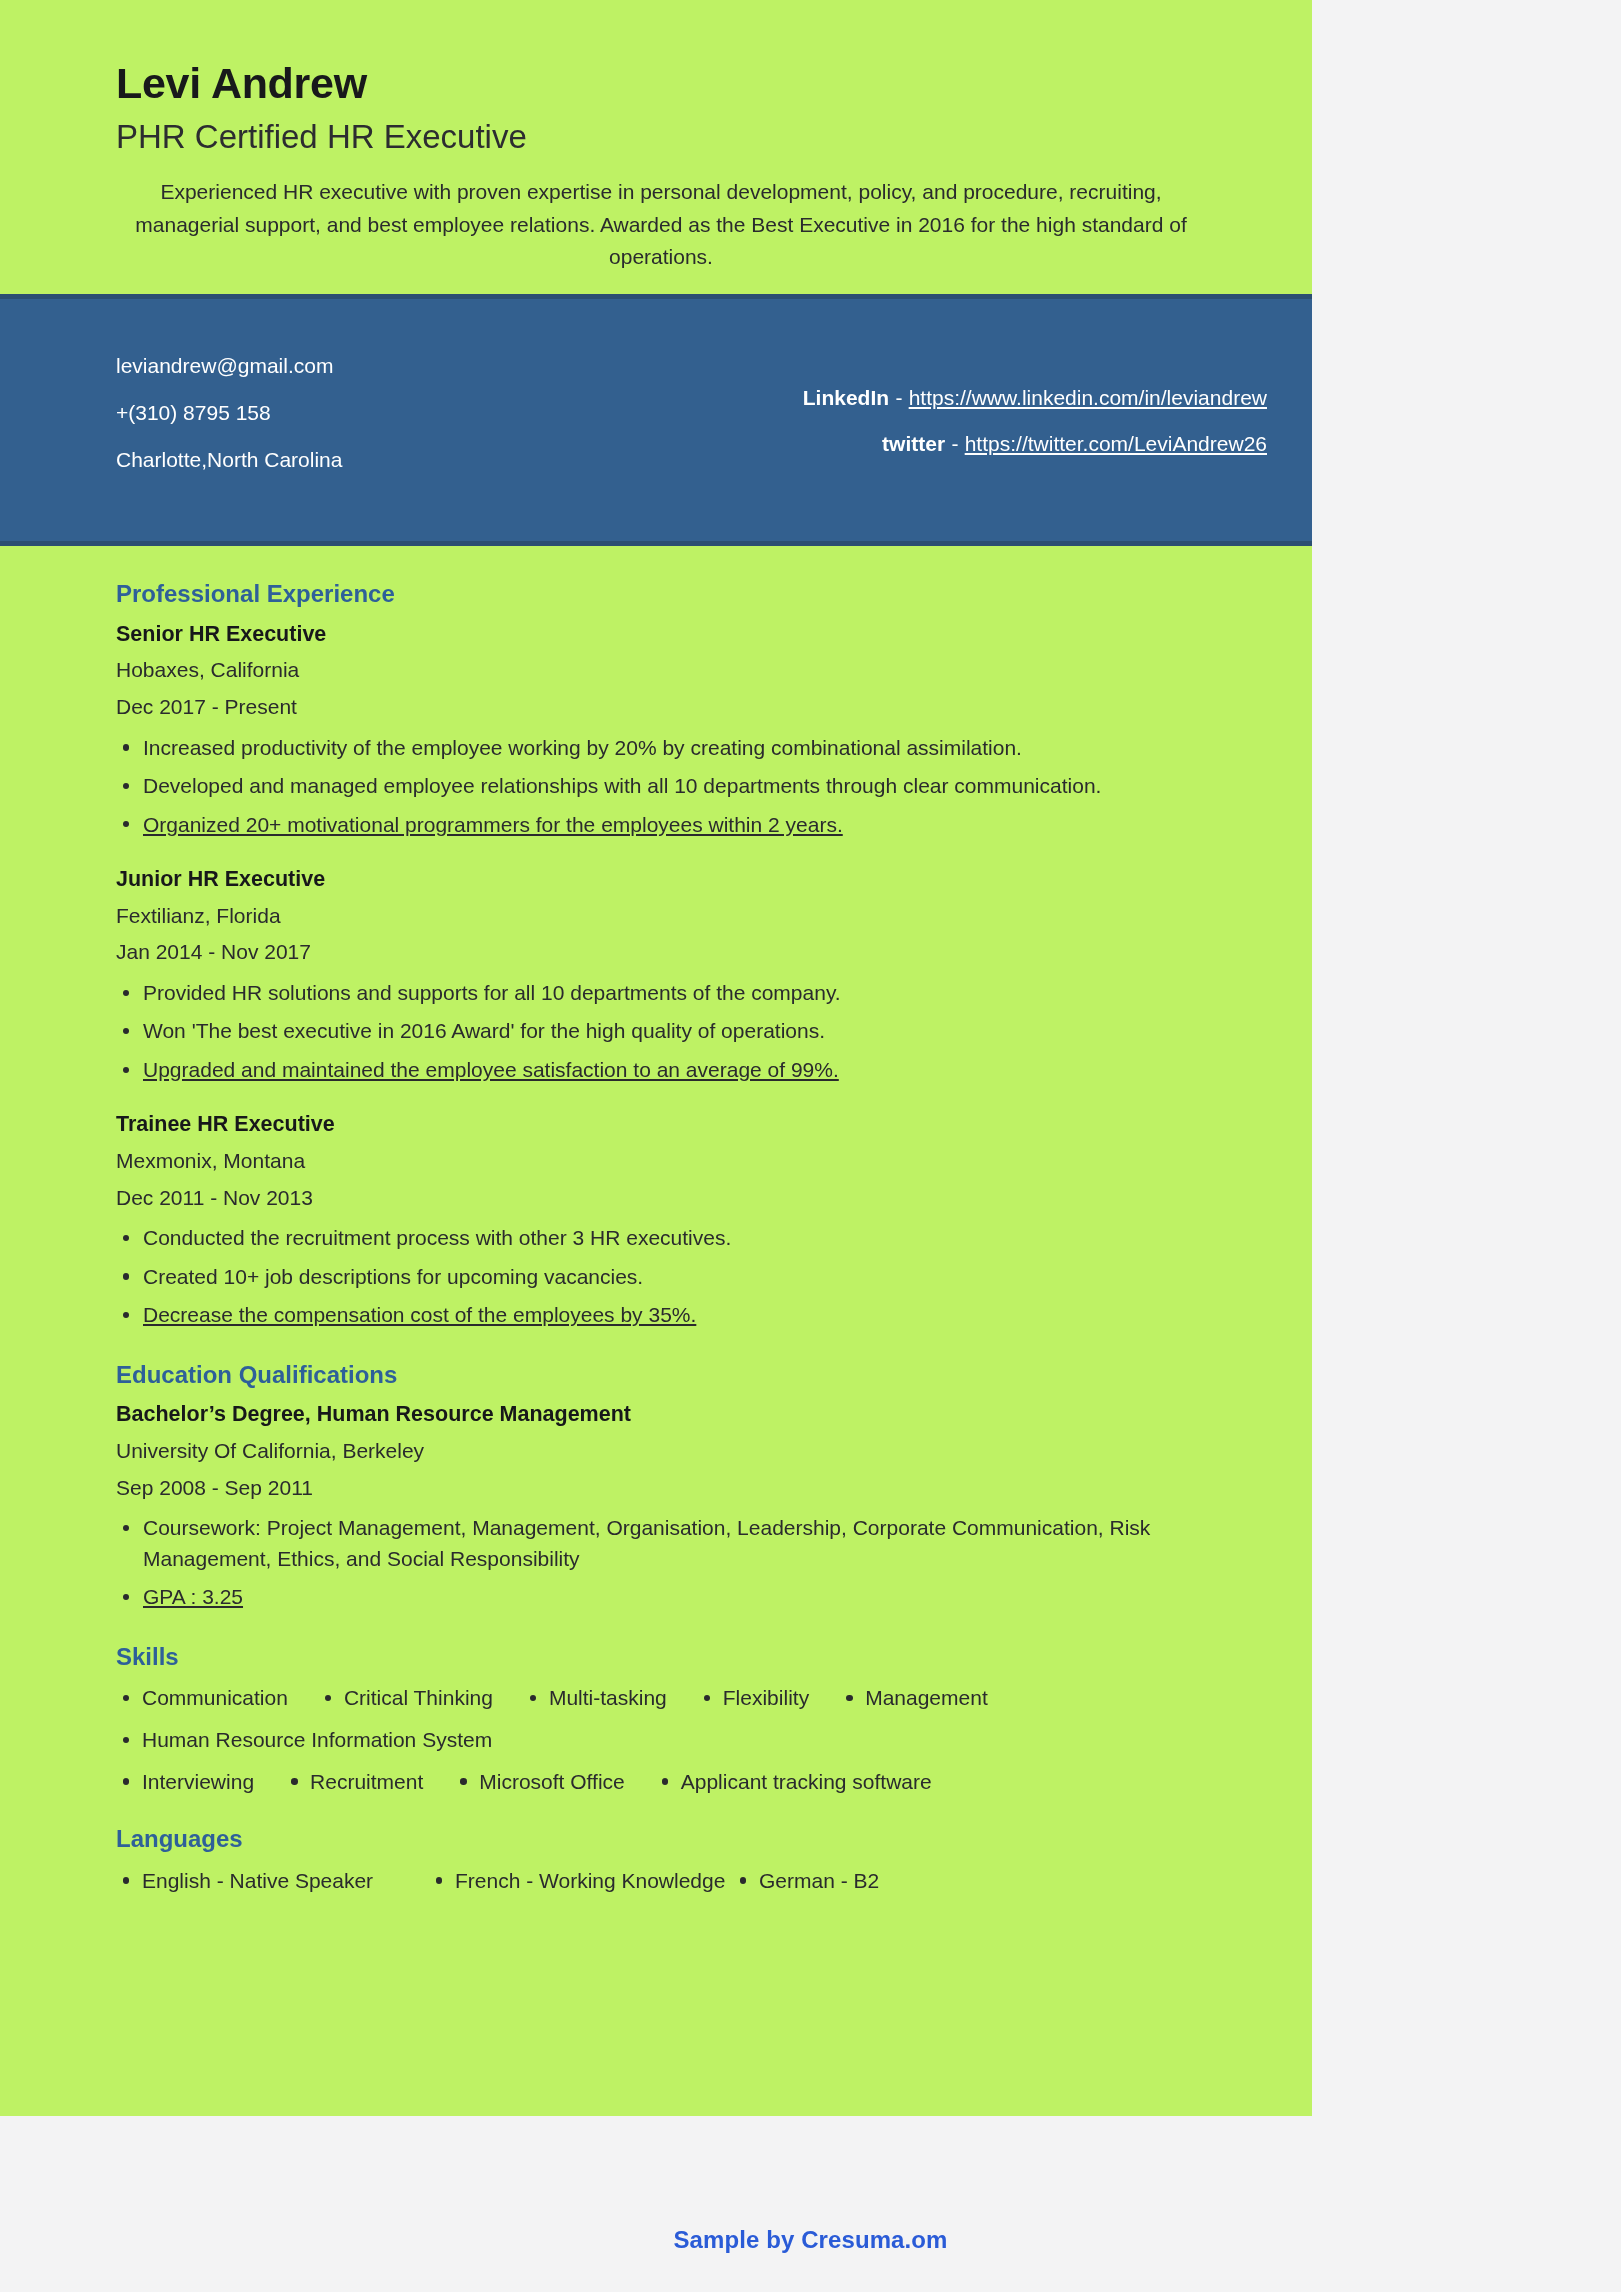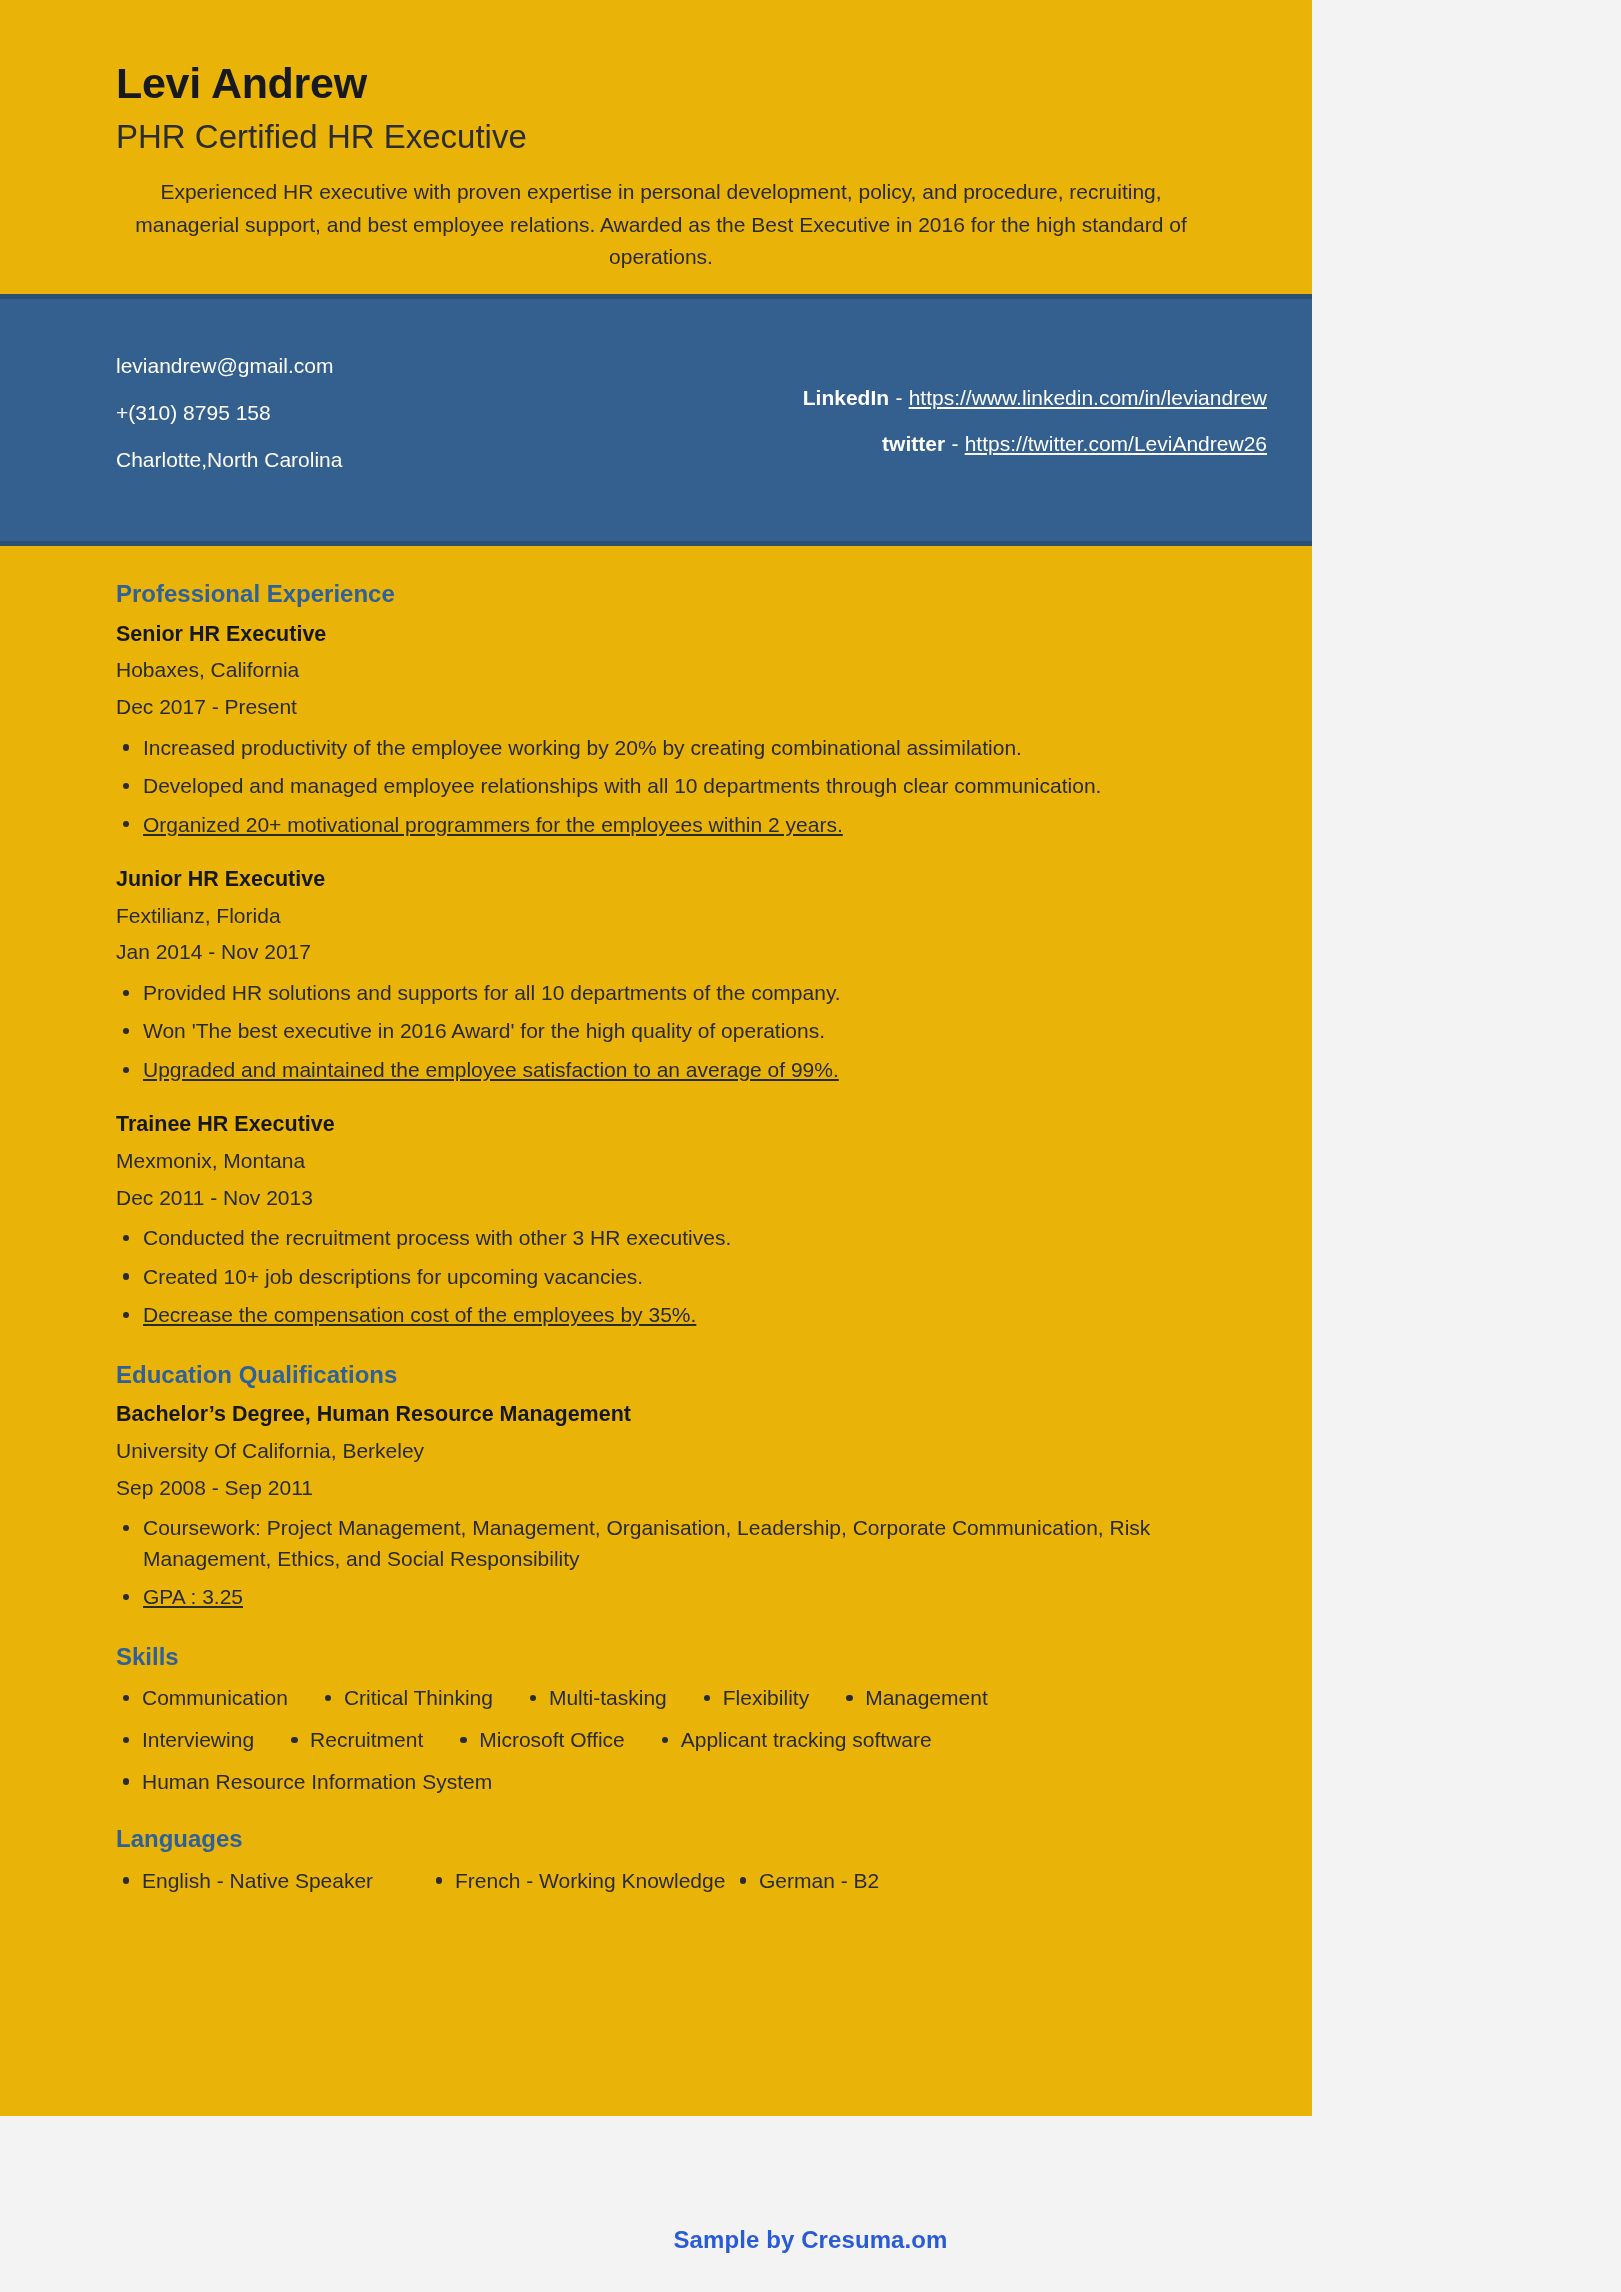--- a/index.html
+++ b/index.html
@@ -15,21 +15,21 @@
     -webkit-font-smoothing: antialiased;
   }
 
   
   .page {
     position: absolute;
     left: 0;
     top: 0;
     width: 1312px;
     height: 2116px;
-    background: #eab308;
+    background: #bef264;
     overflow: hidden;
   }
 
   
   .header {
     padding: 59px 106px 0 116px;
   }
   .full-name {
     font-size: 43px;
     font-weight: bold;
@@ -295,27 +295,27 @@
       <div class="section-title">Skills</div>
       <div class="chip-rows">
         <div class="chip-row skills-row">
           <span class="chip">Communication</span>
           <span class="chip">Critical Thinking</span>
           <span class="chip">Multi-tasking</span>
           <span class="chip">Flexibility</span>
           <span class="chip">Management</span>
         </div>
         <div class="chip-row skills-row">
+          <span class="chip">Human Resource Information System</span>
+        </div>
+        <div class="chip-row skills-row">
           <span class="chip">Interviewing</span>
           <span class="chip">Recruitment</span>
           <span class="chip">Microsoft Office</span>
           <span class="chip">Applicant tracking software</span>
-        </div>
-        <div class="chip-row skills-row">
-          <span class="chip">Human Resource Information System</span>
         </div>
       </div>
     </div>
 
     <div class="gap-md"></div>
 
     <div class="section">
       <div class="section-title">Languages</div>
       <div class="chip-rows">
         <div class="chip-row lang-row">

